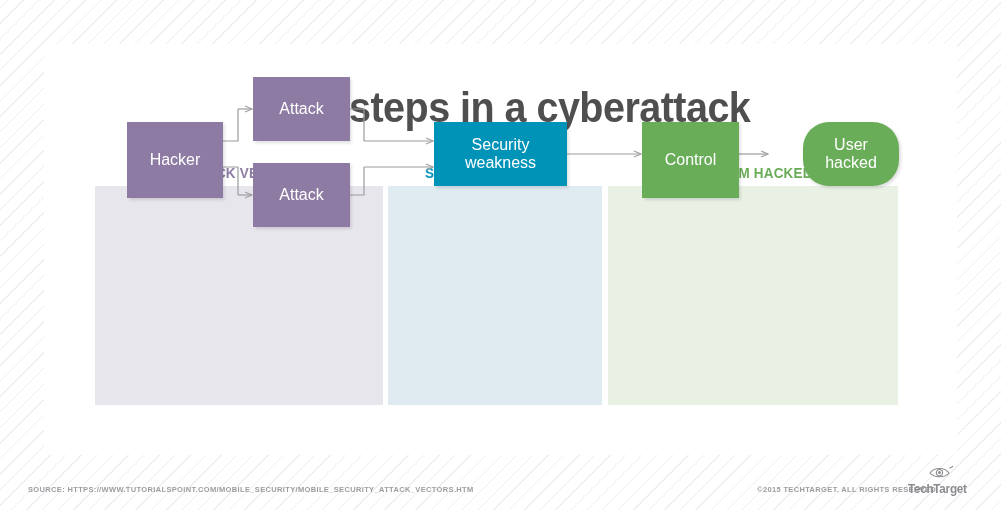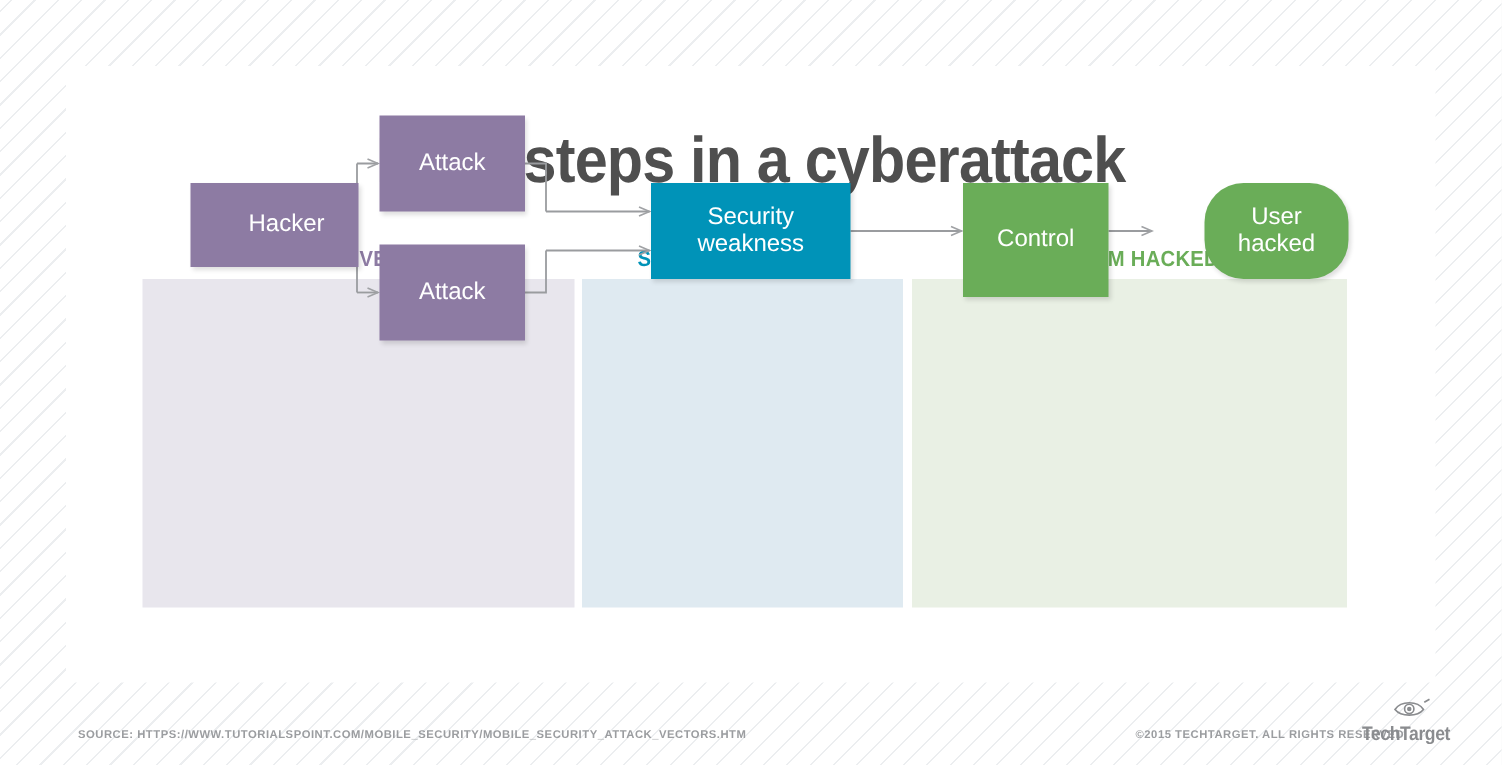--- a/index.html
+++ b/index.html
@@ -66,37 +66,37 @@
     color:#ffffff;
     font-size:16px;line-height:18px;
     font-family:"Liberation Sans", sans-serif;
     box-shadow:1.5px 2px 3px rgba(0,0,0,0.13);
   }
   .node span{display:block;}
   .purple{background:#8d7ba3;}
   .teal  {background:#0093b8;}
   .green {background:#6aad58;}
 
-  #node-hacker {left:83px; top:78px;  width:96px; height:56px;padding-left:16px;}
+  #node-hacker {left:83px; top:78px;  width:96px; height:76px;}
   #node-attack1{left:209px;top:33px;  width:97px; height:64px;}
   #node-attack2{left:209px;top:119px; width:97px; height:64px;}
   #node-weak   {left:390px;top:78px;  width:133px;height:64px;}
   #node-control{left:598px;top:78px;  width:97px; height:76px;}
   #node-user   {left:759px;top:78px;  width:96px; height:64px;border-radius:26px;}
 
   
   .footer-txt{
     position:absolute;
     font-size:7.5px;font-weight:bold;
     letter-spacing:0.35px;
     color:#9b9da0;
     font-family:"Liberation Sans", sans-serif;
     white-space:nowrap;
   }
-  #src{left:52px;top:485px;}
+  #src{left:28px;top:485px;}
   #copy{left:757px;top:485px;}
 
   #logo{position:absolute;left:908px;top:464px;width:58px;height:34px;}
   #logo-word{
     position:absolute;left:0;top:17px;width:58px;
     font-size:13px;font-weight:bold;
     font-family:"Liberation Sans Narrow","Liberation Sans",sans-serif;
     color:#8a8c8f;letter-spacing:-0.3px;
     transform:scaleX(0.9);transform-origin:left top;
     white-space:nowrap;

